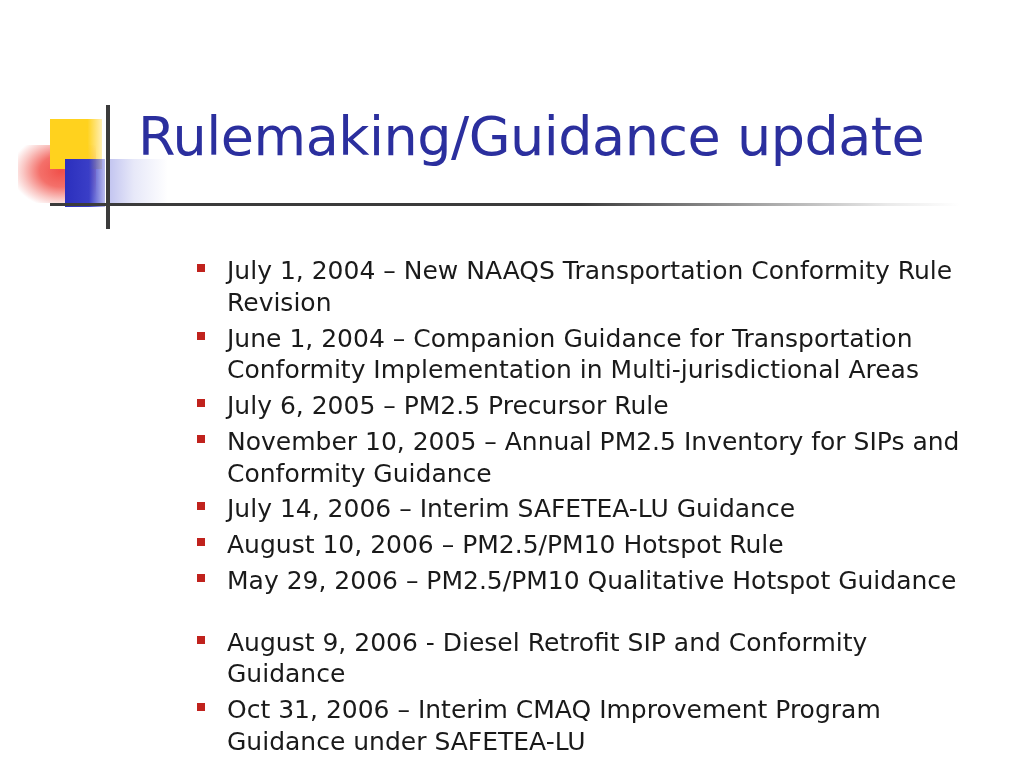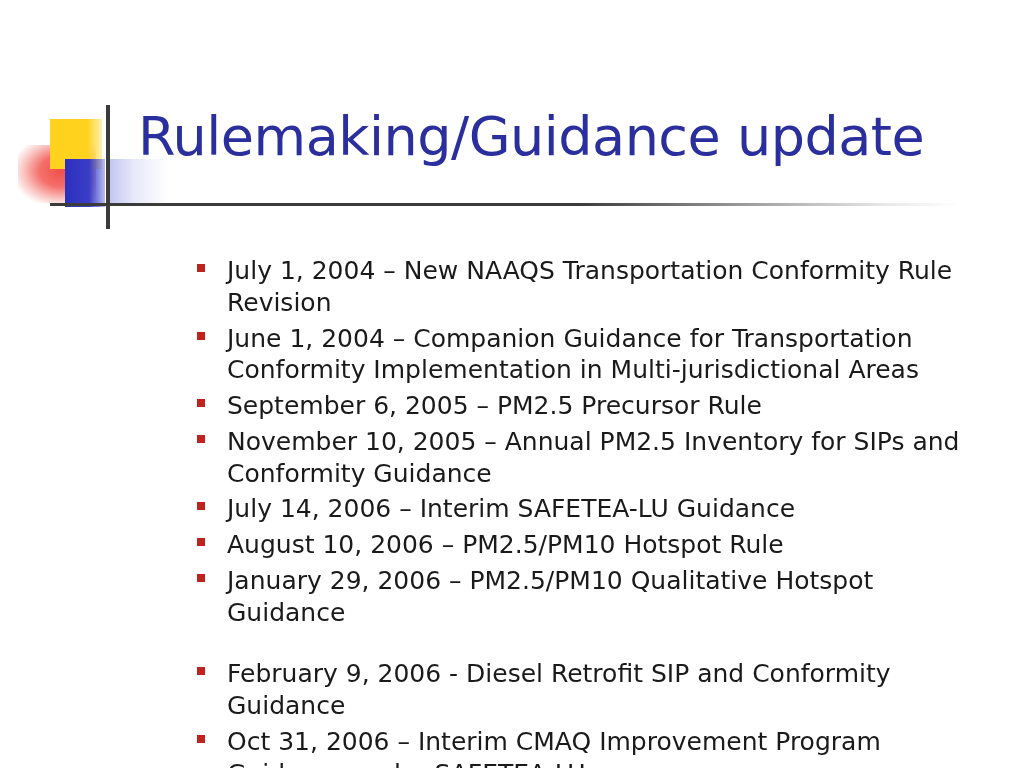--- a/index.html
+++ b/index.html
@@ -151,22 +151,22 @@
       <div class="deco-blue-fade"></div>
       <div class="deco-vline"></div>
     </div>
     <div class="title-rule"></div>
     <div class="slide-title">Rulemaking/Guidance update</div>
   </div>
 
   <div class="body">
     <div class="bullet">July 1, 2004 – New NAAQS Transportation Conformity Rule Revision</div>
     <div class="bullet">June 1, 2004 – Companion Guidance for Transportation Conformity Implementation in Multi-jurisdictional Areas</div>
-    <div class="bullet">September 6, 2005 – PM2.5 Precursor Rule</div>
+    <div class="bullet">July 6, 2005 – PM2.5 Precursor Rule</div>
     <div class="bullet">November 10, 2005 – Annual PM2.5 Inventory for SIPs and Conformity Guidance</div>
     <div class="bullet">July 14, 2006 – Interim SAFETEA-LU Guidance</div>
     <div class="bullet">August 10, 2006 – PM2.5/PM10 Hotspot Rule</div>
-    <div class="bullet">January 29, 2006 – PM2.5/PM10 Qualitative Hotspot Guidance</div>
-    <div class="bullet spacer-before">February 9, 2006 - Diesel Retrofit SIP and Conformity Guidance</div>
+    <div class="bullet">May 29, 2006 – PM2.5/PM10 Qualitative Hotspot Guidance</div>
+    <div class="bullet spacer-before">August 9, 2006 - Diesel Retrofit SIP and Conformity Guidance</div>
     <div class="bullet">Oct 31, 2006 – Interim CMAQ Improvement Program Guidance under SAFETEA-LU</div>
   </div>
 
 </div>
 
 </body></html>

